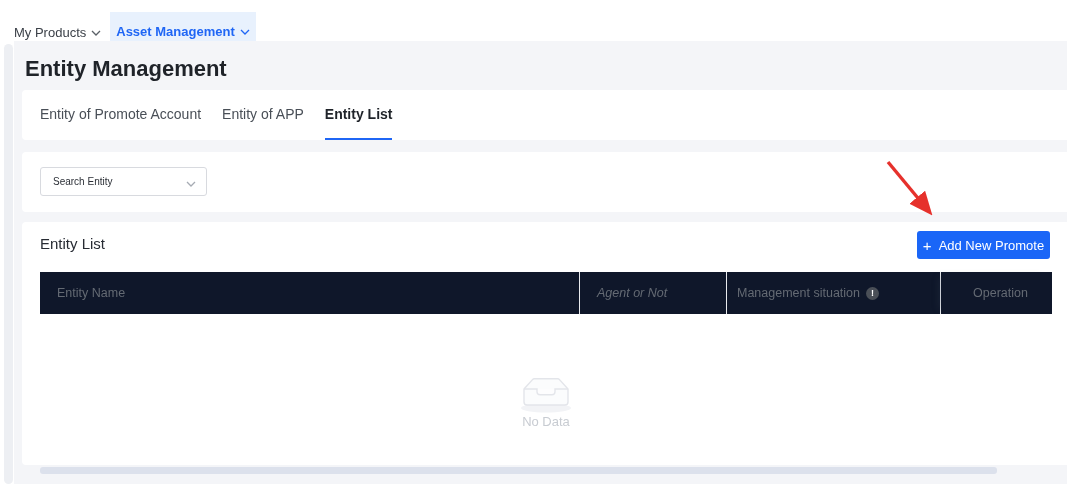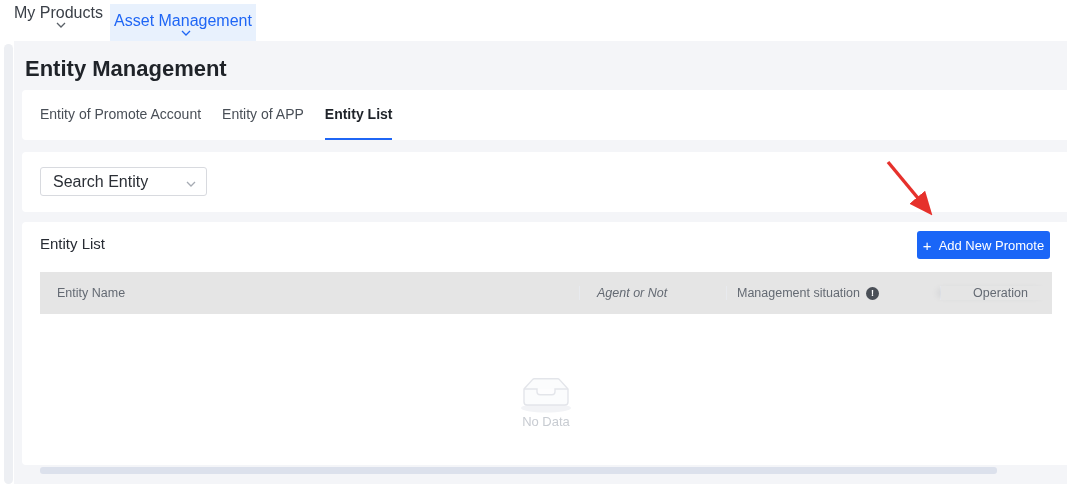--- a/index.html
+++ b/index.html
@@ -2,26 +2,26 @@
 <html><head>
 <meta charset="utf-8">
 <style>
   * { margin:0; padding:0; box-sizing:border-box; }
   html,body { width:1067px; height:484px; overflow:hidden; background:#fff;
     font-family:"Liberation Sans", sans-serif; }
   .stage { position:relative; width:1067px; height:484px; background:#fff; overflow:hidden; }
 
   
   .topbar { position:absolute; left:0; top:0; width:1067px; height:41px; background:#fff; }
-  .topbar-item { position:absolute; top:4px; height:41px; display:flex; align-items:center;
-    font-size:16px; color:#3b4048; cursor:pointer;flex-direction:column; }
+  .topbar-item { position:absolute; top:12px; height:41px; display:flex; align-items:center;
+    font-size:13px; color:#3b4048; cursor:pointer; }
   .topbar-item .chev { margin-left:5px; display:inline-flex; }
   .product-menu { left:14px; }
   .asset-tab { left:110px; width:146px; justify-content:center; background:#e8f1fd;
-    color:#1f66f5; border-bottom:2px solid #1f66f5; font-weight:400; }
+    color:#1f66f5; border-bottom:2px solid #1f66f5; font-weight:700; }
 
   
   .content { position:absolute; left:14px; top:41px; width:1053px; height:443px; background:#f4f5f8; }
   .left-strip { position:absolute; left:4px; top:44px; width:9px; height:440px;
     background:#edeff3; border-radius:5px; }
 
   .page-title { position:absolute; left:25px; top:56px; font-size:22px; font-weight:700; color:#1f2329; }
 
   .card { position:absolute; left:22px; right:-30px; background:#fff; border-radius:4px; }
 
@@ -30,34 +30,34 @@
   .tabs-row { display:flex; align-items:stretch; height:50px; padding-left:18px; }
   .tab { display:flex; align-items:center; margin-right:21px; font-size:14px; color:#494f57;
     border-bottom:2px solid transparent; cursor:pointer; white-space:nowrap; }
   .tab.active { color:#1f2329; font-weight:700; border-bottom-color:#1f66f5; }
 
   
   .card-search { top:152px; height:60px; }
   .select { position:absolute; left:18px; top:15px; width:167px; height:29px; background:#fff;
     border:1px solid #d8dadf; border-radius:3px; display:flex; align-items:center;
     padding:0 10px 0 12px; cursor:pointer; }
-  .select-value { flex:1; font-size:16px; color:#2b2f36; }
+  .select-value { flex:1; font-size:10px; color:#2b2f36; }
 
   
   .card-list { top:222px; height:243px; }
   .list-title { position:absolute; left:18px; top:13px; font-size:15px; color:#272b33; }
   .add-btn { position:absolute; left:895px; top:9px; width:133px; height:28px; background:#1a66f7;
     border:none; border-radius:3px; color:#fff; font-size:13px; display:flex; align-items:center;
     justify-content:center; cursor:pointer; font-family:"Liberation Sans", sans-serif; }
   .add-btn .plus { font-size:15px; margin-right:7px; font-weight:400; line-height:1; }
 
   
   .table { position:absolute; left:18px; top:50px; width:1012px; height:187px;
     border-bottom:1px solid #ebedf0; }
-  .thead { position:relative; display:flex; height:42px; background:#e5e5e5;align-items:center; }
+  .thead { position:relative; display:flex; height:42px; background:#0f172a; }
   .th { display:flex; align-items:center; font-size:12.5px; color:#646a73;
     border-right:1px solid #e8eaee; padding-left:17px; }
   .th:last-child { border-right:none; }
   .th-entity { width:540px; }
   .th-agent { width:147px;font-style:italic; }
   .th-assoc { width:214px; padding-left:10px; }
   .th-op { flex:1; padding-left:32px; box-shadow:-7px 0 7px -5px rgba(60,70,90,0.25); }
   .info-icon { display:inline-flex; align-items:center; justify-content:center; width:13px; height:13px;
     border-radius:50%; background:#4a4f57; color:#fff; font-size:9px; font-weight:700;
     margin-left:6px; line-height:1; }

